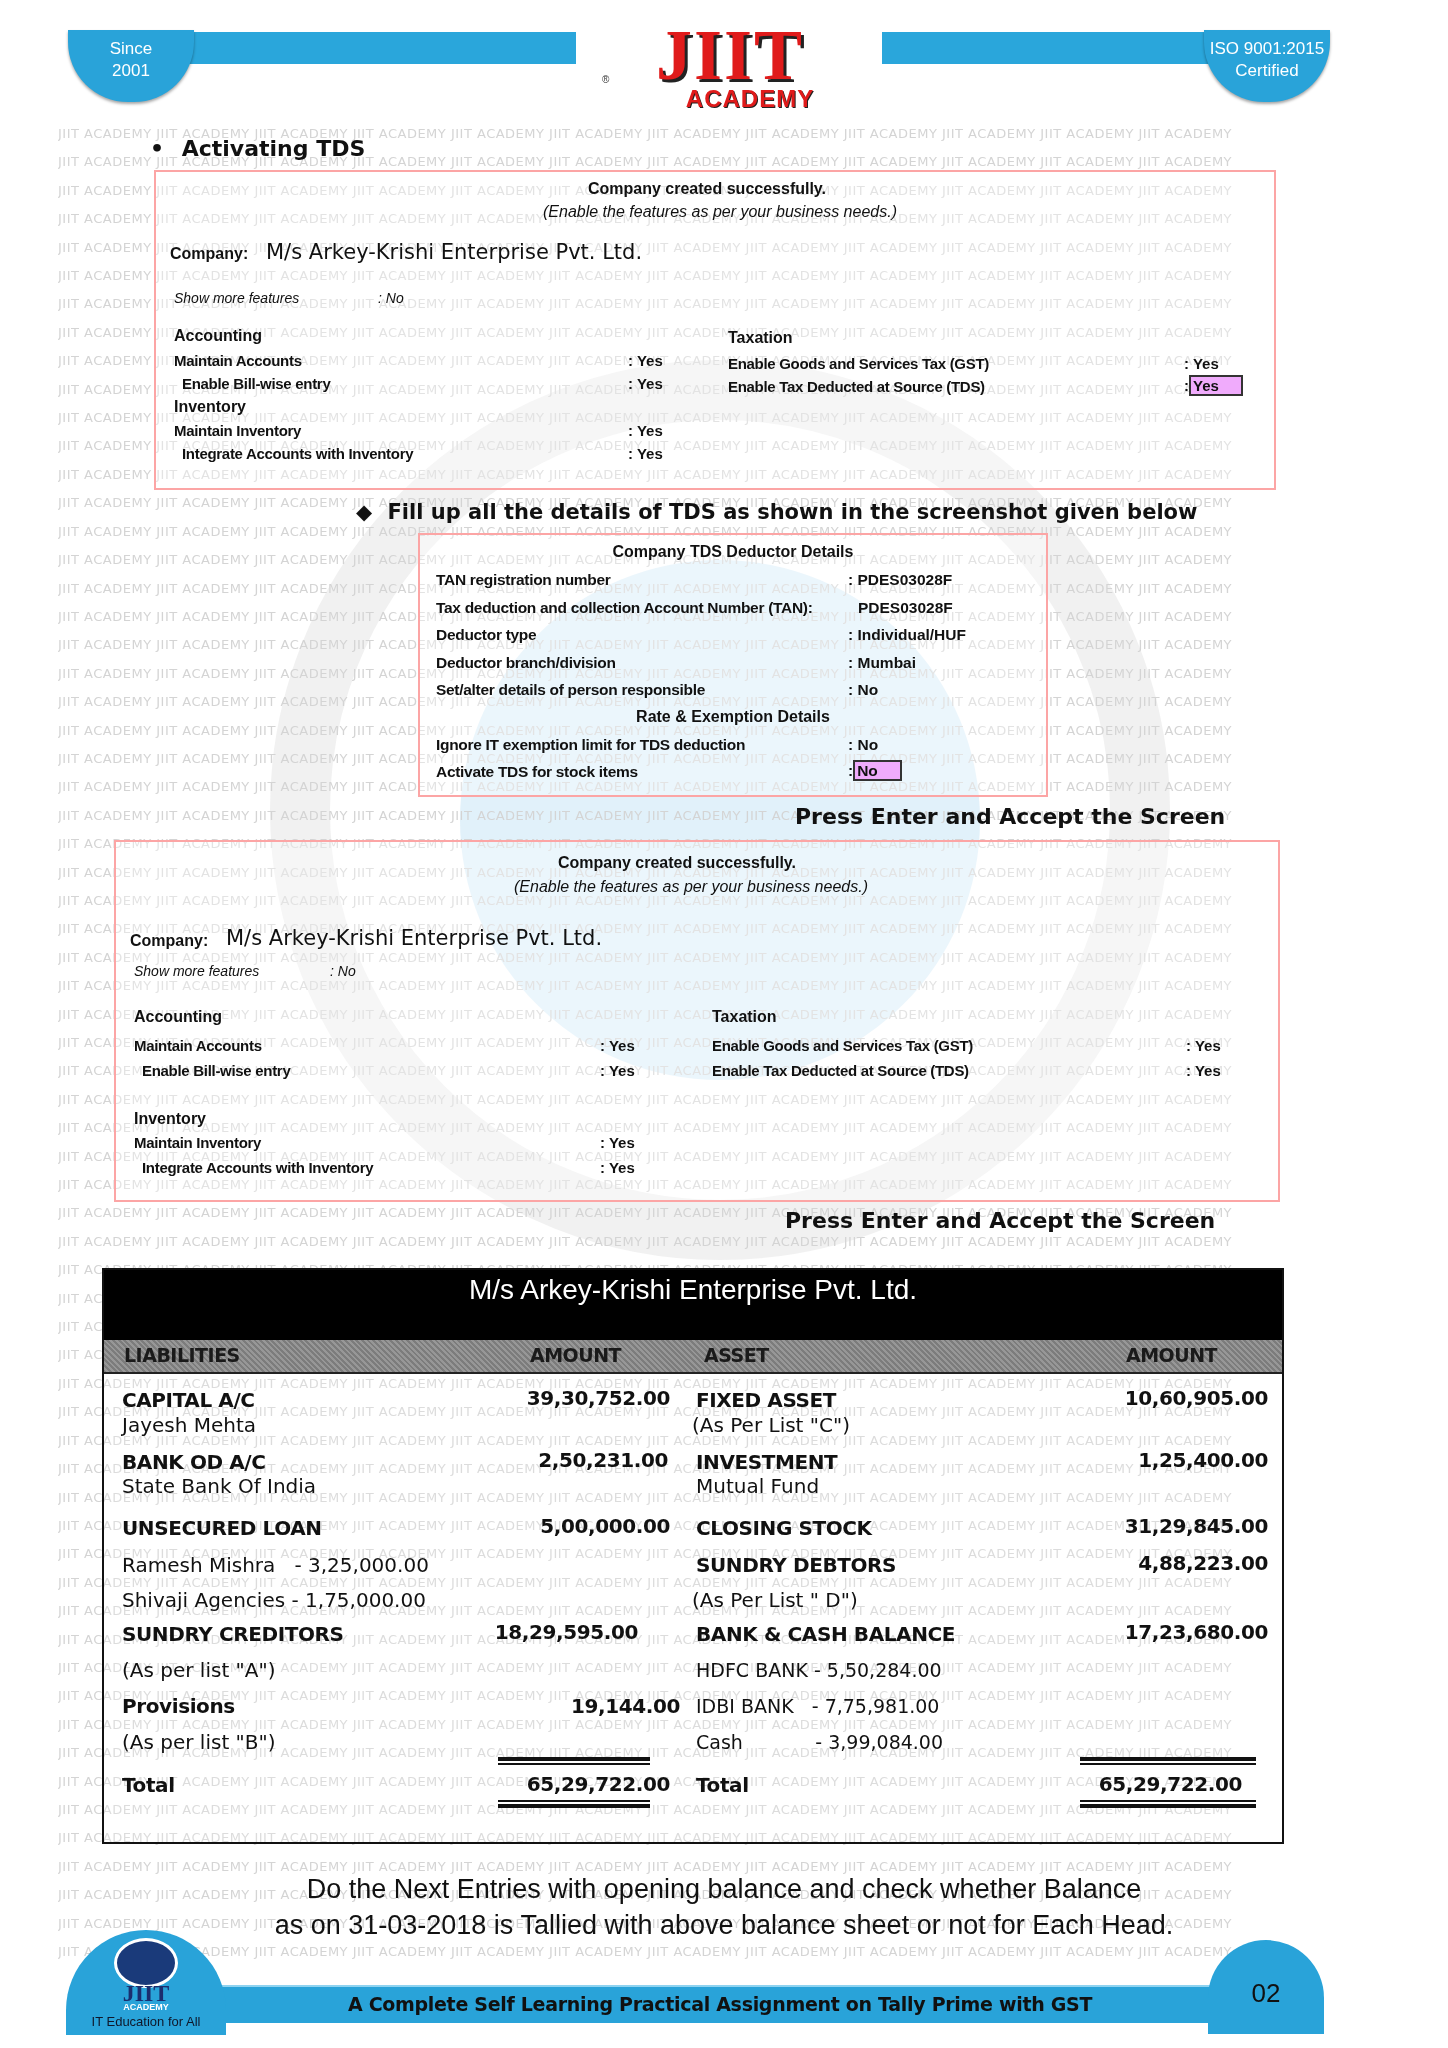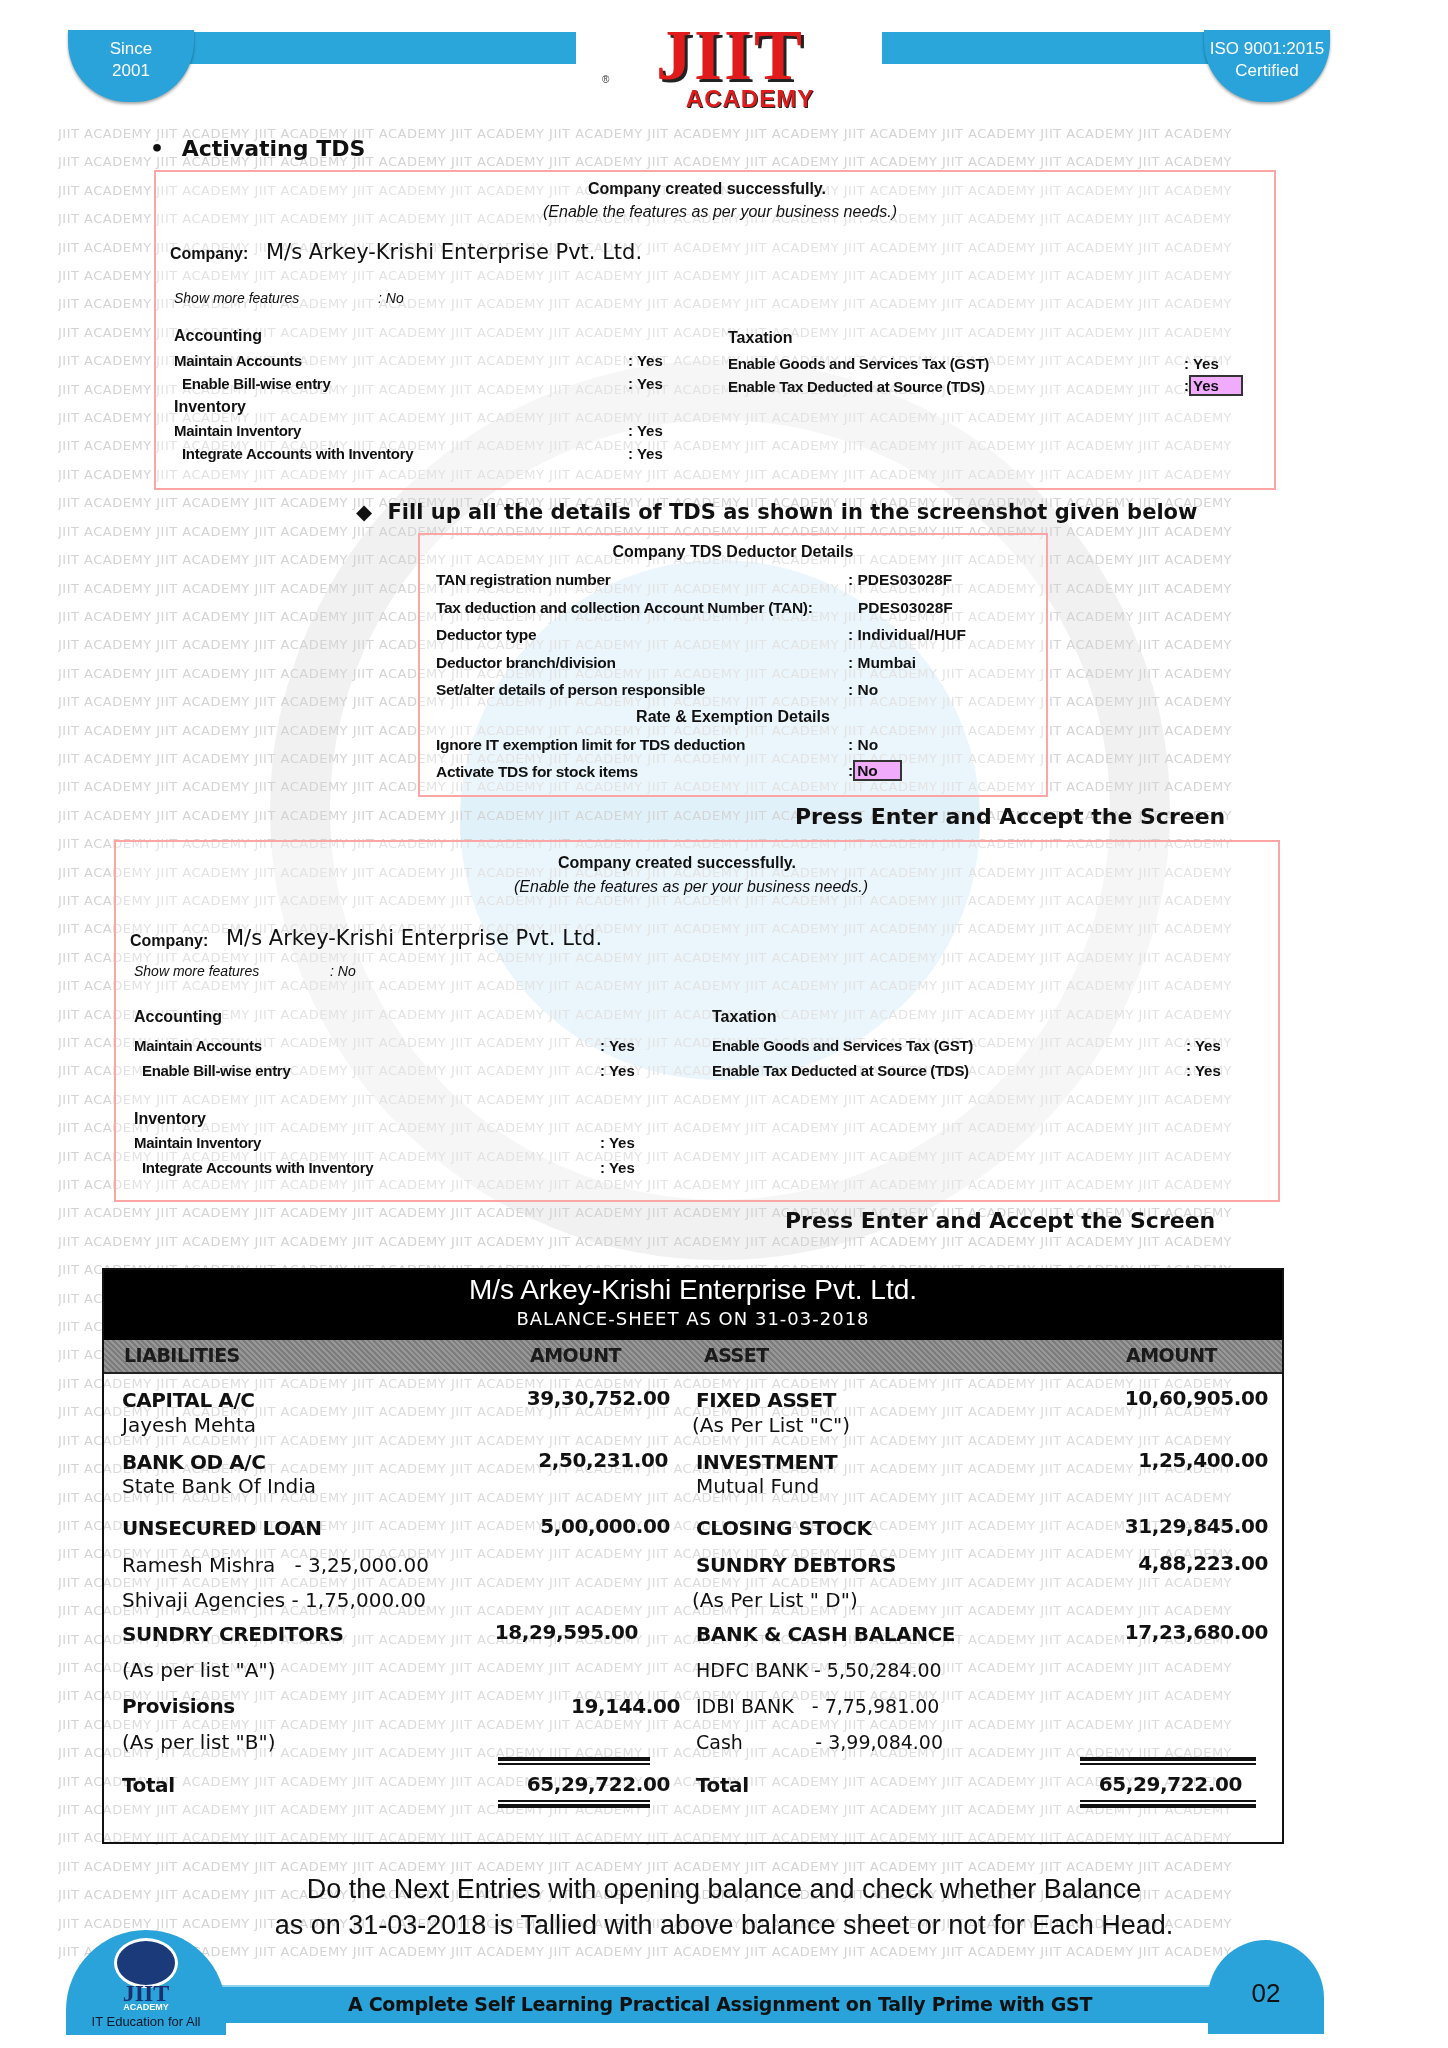--- a/index.html
+++ b/index.html
@@ -279,21 +279,20 @@
   <div class="p-row" style="left:596px; top:220px;">Enable Tax Deducted at Source (TDS)</div>
   <div class="p-val" style="left:1070px; top:220px;">: Yes</div>
 
 </div>
 
 <div class="layer h-press" style="left:785px; top:1208px;">Press Enter and Accept the Screen</div>
 
 <div class="layer bs" style="left:102px; top:1268px; width:1182px; height:576px;">
   <div class="bs-head">
     <div class="t1">M/s Arkey-Krishi Enterprise Pvt. Ltd.</div>
-    <div class="t2">BALANCE-SHEET AS ON 31-03-2018</div>
   </div>
   <div class="bs-cols">
     <span style="left:20px;">LIABILITIES</span>
     <span style="left:426px;">AMOUNT</span>
     <span style="left:600px;">ASSET</span>
     <span style="left:1022px;">AMOUNT</span>
   </div>
 
   <div class="bs-cell b" style="left:18px; top:118px;">CAPITAL A/C</div>
   <div class="bs-cell b amt" style="right:612px; top:116px;">39,30,752.00</div>

